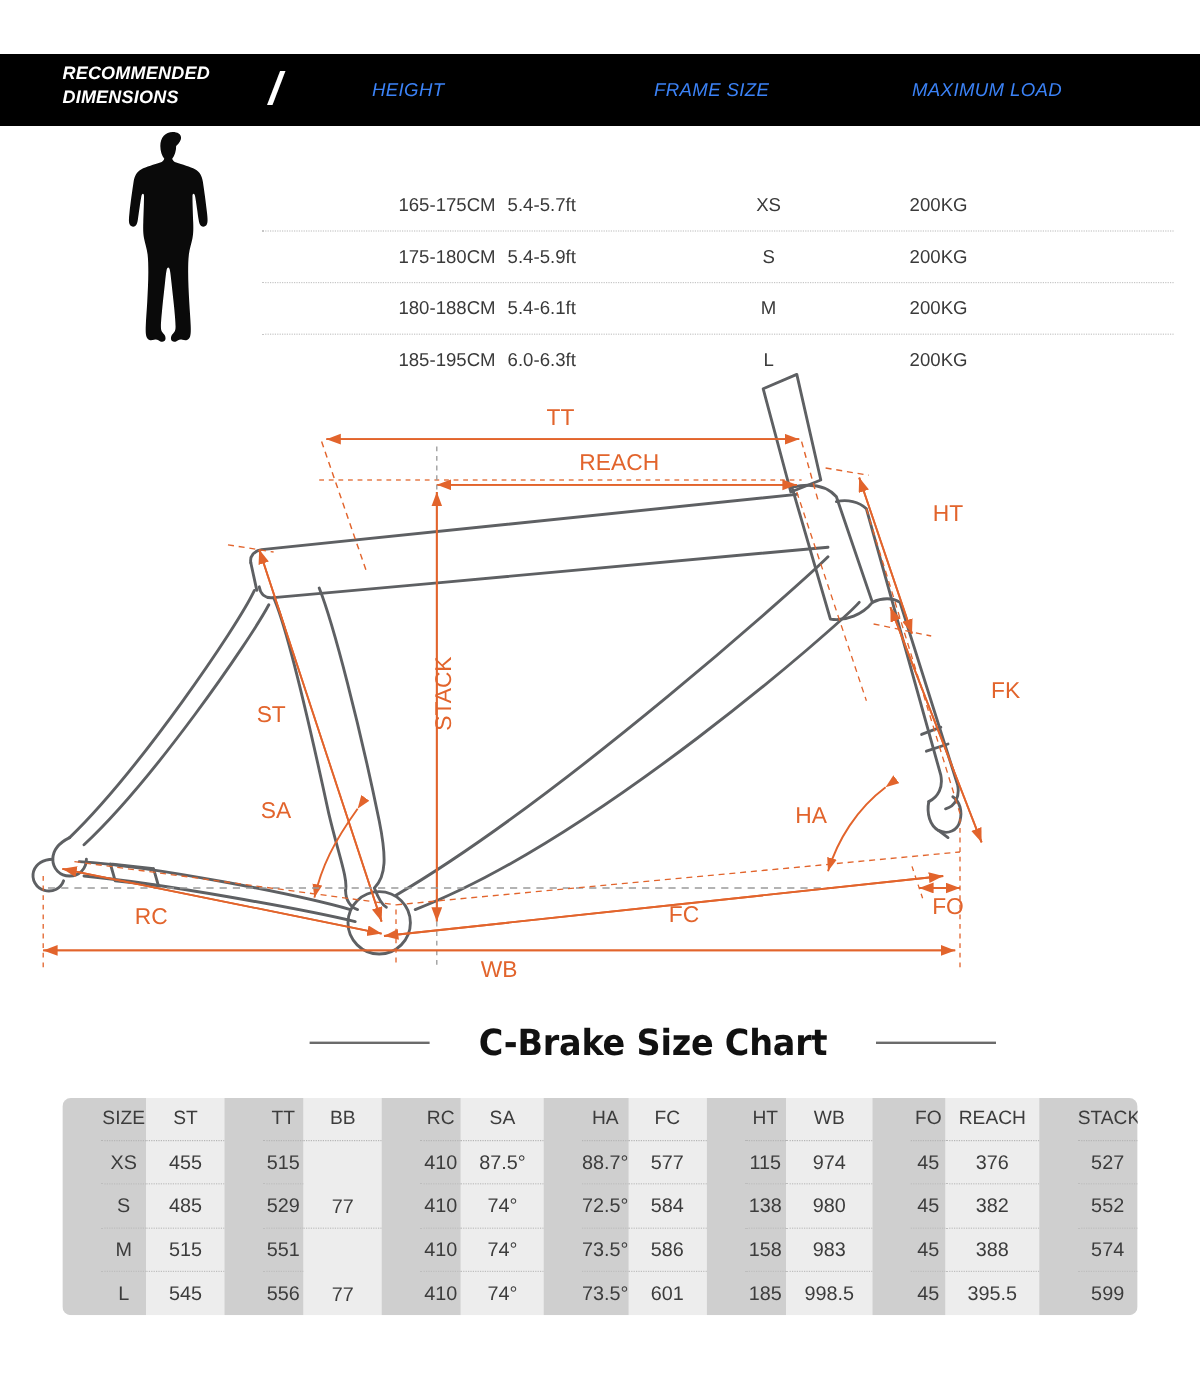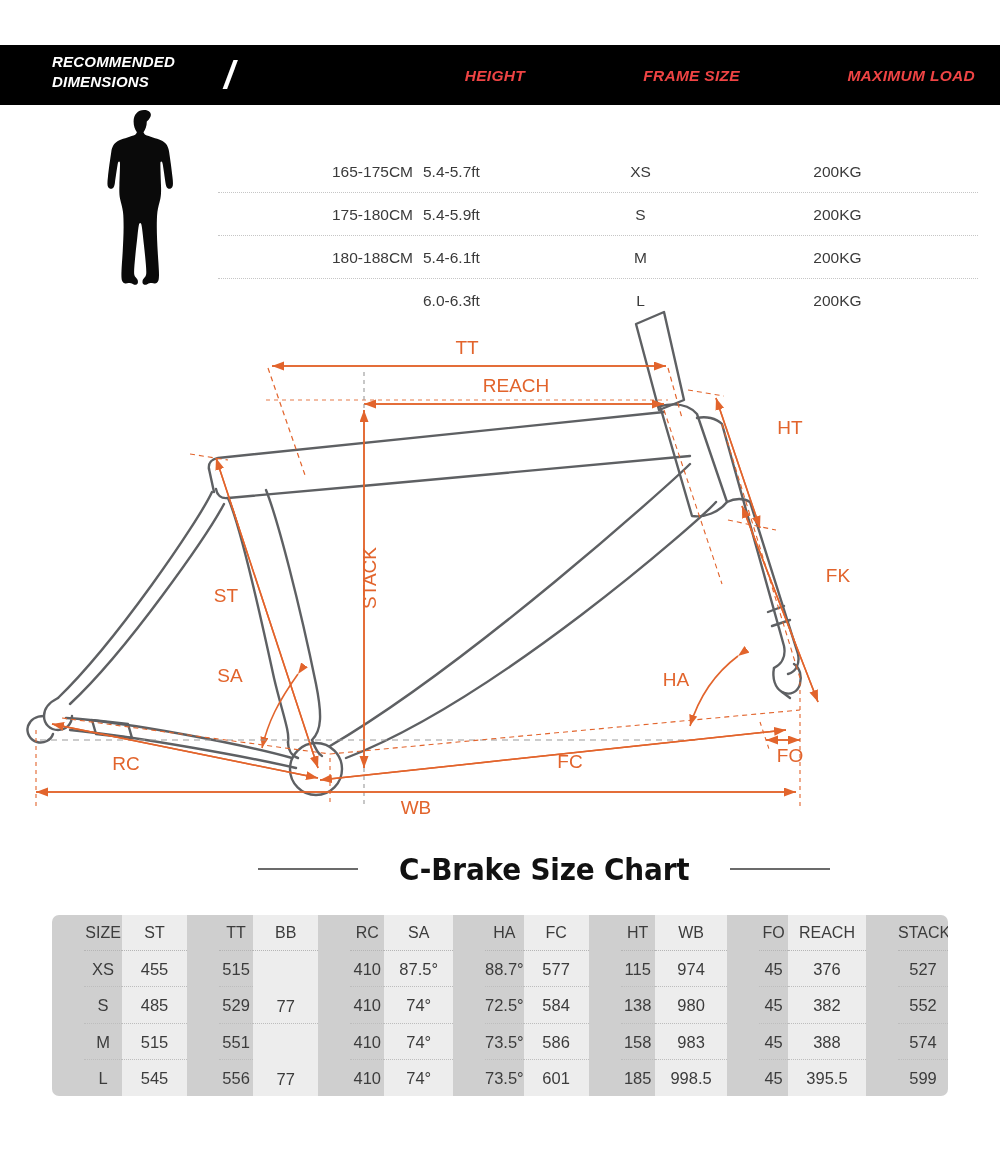--- a/index.html
+++ b/index.html
@@ -22,22 +22,22 @@
     font-size: 15px; line-height: 20px; letter-spacing: .2px;
     text-align: left;
   }
   .hdr-slash {
     position: absolute; left: 224px; top: 50px;
     color: #ffffff; font-weight: bold; font-style: italic;
     font-size: 38px; line-height: 50px;
   }
   .hdr-col {
     position: absolute; top: 64px; height: 24px;
-    color: #ef4444; font-weight: bold; font-style: italic;
-    font-size: 15.5px; line-height: 24px; text-align: right;
+    color: #3b82f6; font-weight: normal; font-style: italic;
+    font-size: 15.5px; line-height: 24px; text-align: left;
     letter-spacing: .3px;
   }
   .hdr-height    { left: 310px; width: 215px; }
   .hdr-framesize { left: 545px; width: 195px; }
   .hdr-maxload   { left: 760px; width: 215px; }
 
   
   .silhouette {
     position: absolute; left: 96px; top: 108px; width: 96px; height: 192px;
   }
@@ -54,21 +54,21 @@
     border-bottom: 1px dotted #c6c6c6;
   }
   .rec-row:last-child .sep { display: none; }
   .rec-cell {
     position: absolute; color: #3a3a3a; font-size: 15.5px; line-height: 43px;
     white-space: nowrap;
   }
   .c-cm   { left: 85px;  width: 110px; text-align: right; }
   .c-ft   { left: 205px; width: 85px;  text-align: left; }
   .c-size { left: 325px; width: 195px; text-align: center; }
-  .c-load { left: 512px; width: 215px; text-align: center; }
+  .c-load { left: 540px; width: 215px; text-align: left; }
 
   
   .diagram { position: absolute; left: 0; top: 306px; width: 1000px; height: 520px; }
 
   
   .sect {
     position: absolute; left: 0; top: 838px; width: 1000px; height: 62px;
     display: flex; align-items: center; justify-content: center; gap: 30px; margin-left: 44px;
   }
   .sect .rule { width: 100px; height: 2px; background: #6b6b6b; }
@@ -133,20 +133,21 @@
       <div class="sep"></div>
     </div>
     <div class="rec-row">
       <div class="rec-cell c-cm">180-188CM</div>
       <div class="rec-cell c-ft">5.4-6.1ft</div>
       <div class="rec-cell c-size">M</div>
       <div class="rec-cell c-load">200KG</div>
       <div class="sep"></div>
     </div>
     <div class="rec-row">
+      <div class="rec-cell c-cm">185-195CM</div>
       <div class="rec-cell c-ft">6.0-6.3ft</div>
       <div class="rec-cell c-size">L</div>
       <div class="rec-cell c-load">200KG</div>
 
     </div>
   </div>
 
   <svg class="diagram" viewBox="0 0 1000 520">
     <defs>
       <marker id="ar" markerWidth="9" markerHeight="9" refX="8" refY="3" orient="auto">

